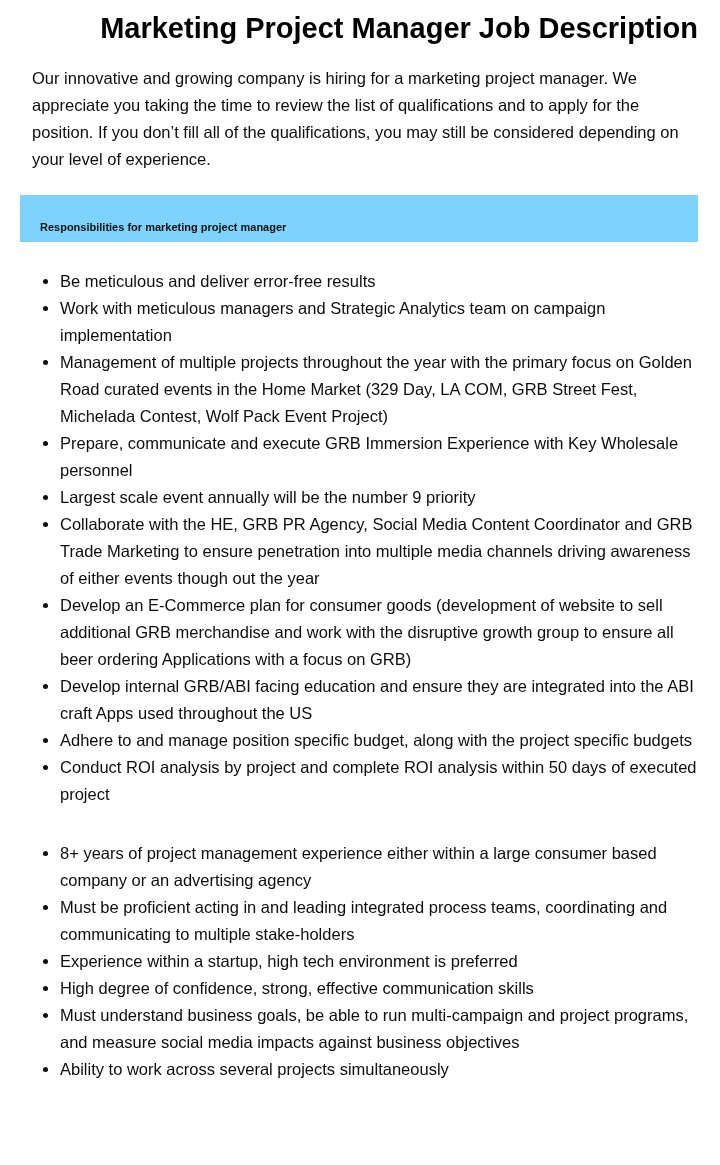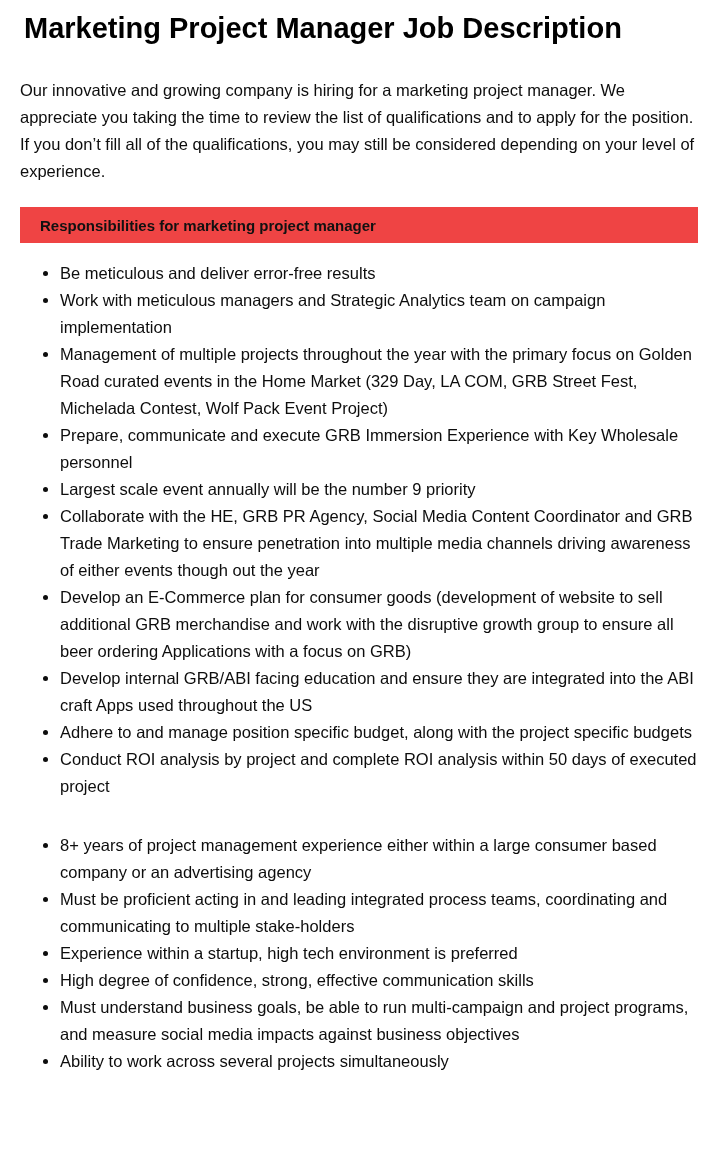--- a/index.html
+++ b/index.html
@@ -16,37 +16,38 @@
   }
   .page {
     box-sizing: border-box;
     width: 720px;
     padding: 6px 22px 24px 20px;
   }
   .doc-title {
     font-size: 29px;
     font-weight: 700;
     color: #000000;
-    margin: 6px 0 32px 4px;
+    margin: 6px 0 20px 4px;
     line-height: 1.15;
+    text-align: right;
   }
   .intro {
     font-size: 16.5px;
     line-height: 27px;
-    margin: 0 0 22px 0;
+    margin: 0 0 22px 12px;
   }
   .section-bar {
-    background: #ef4444;
-    padding: 10px 20px 9px 20px;
-    font-size: 15px;
+    background: #7dd3fc;
+    padding: 26px 20px 9px 20px;
+    font-size: 11px;
     font-weight: 700;
     color: #111111;
   }
   ul.bullet-list {
-    margin: 17px 0 32px 0;
+    margin: 26px 0 32px 0;
     padding: 0 0 0 40px;
     font-size: 16.5px;
     line-height: 27px;
     list-style: disc outside;
   }
   ul.bullet-list li {
     margin: 0;
     padding: 0;
   }
 </style>

